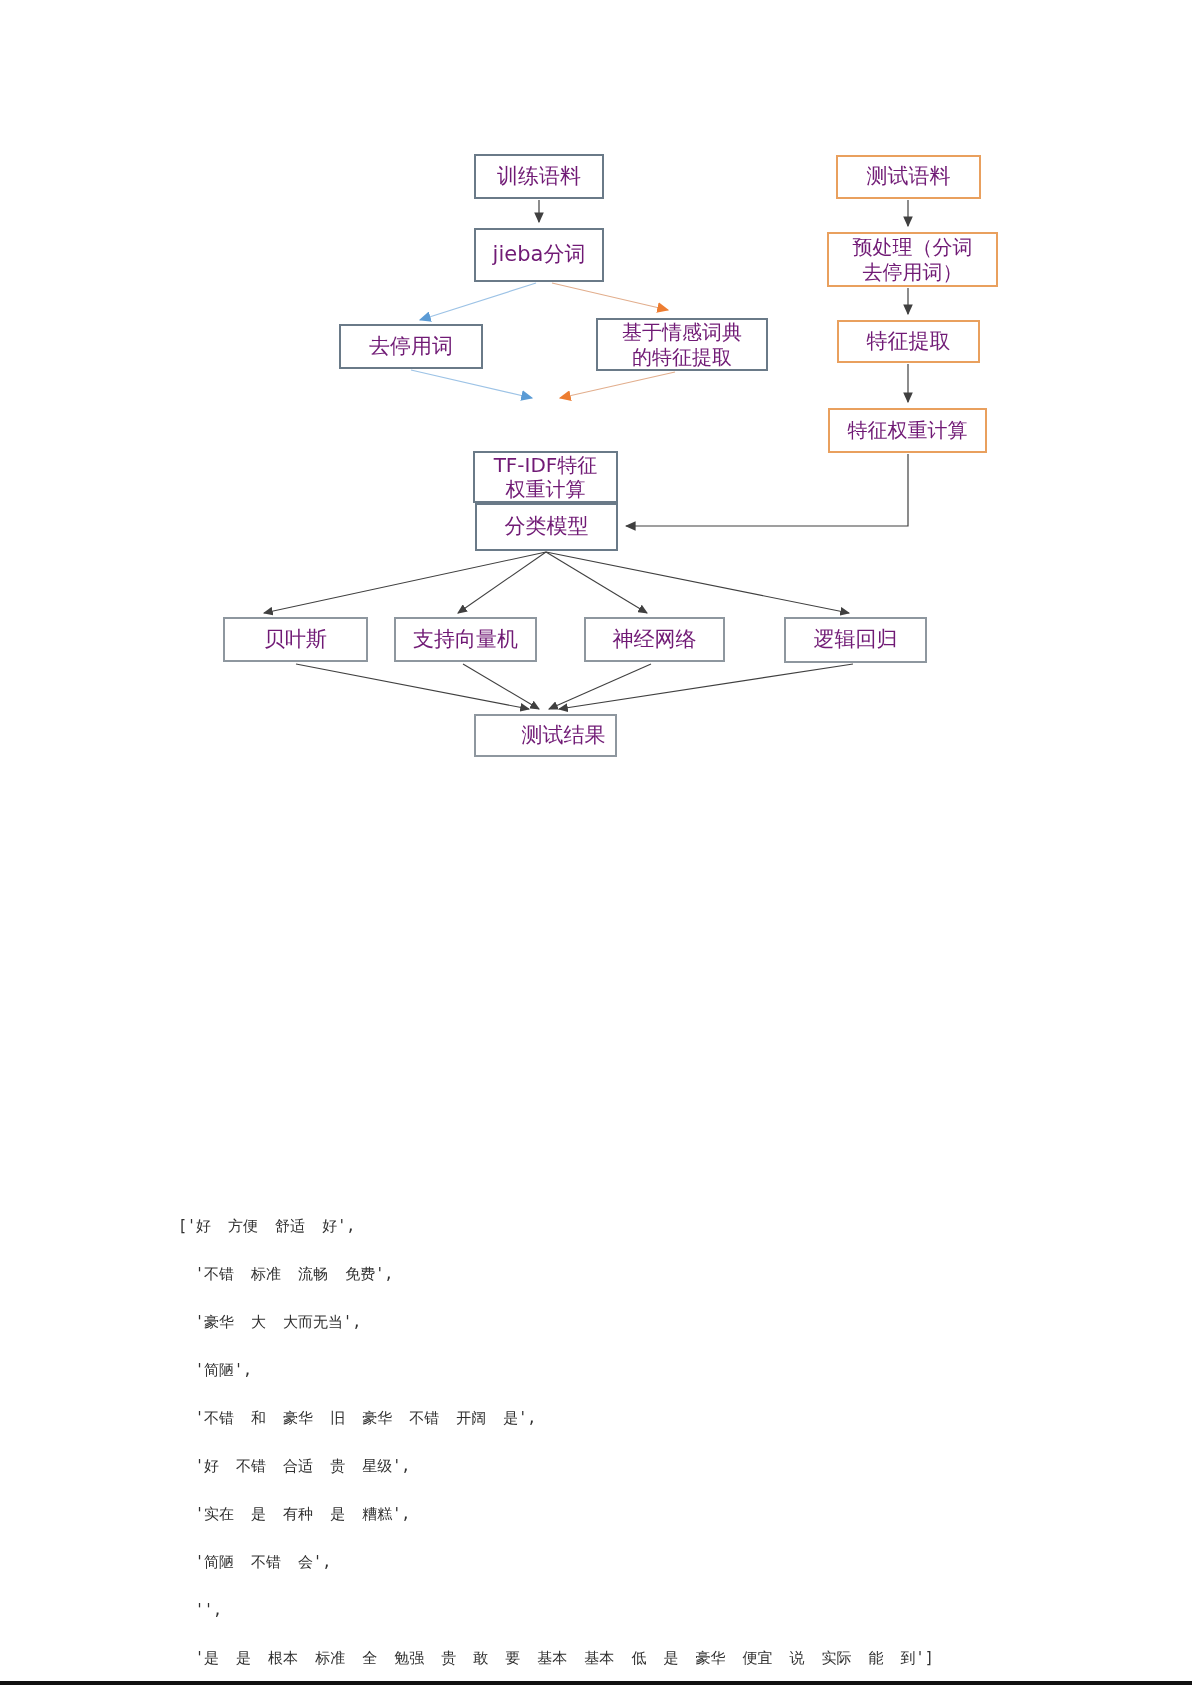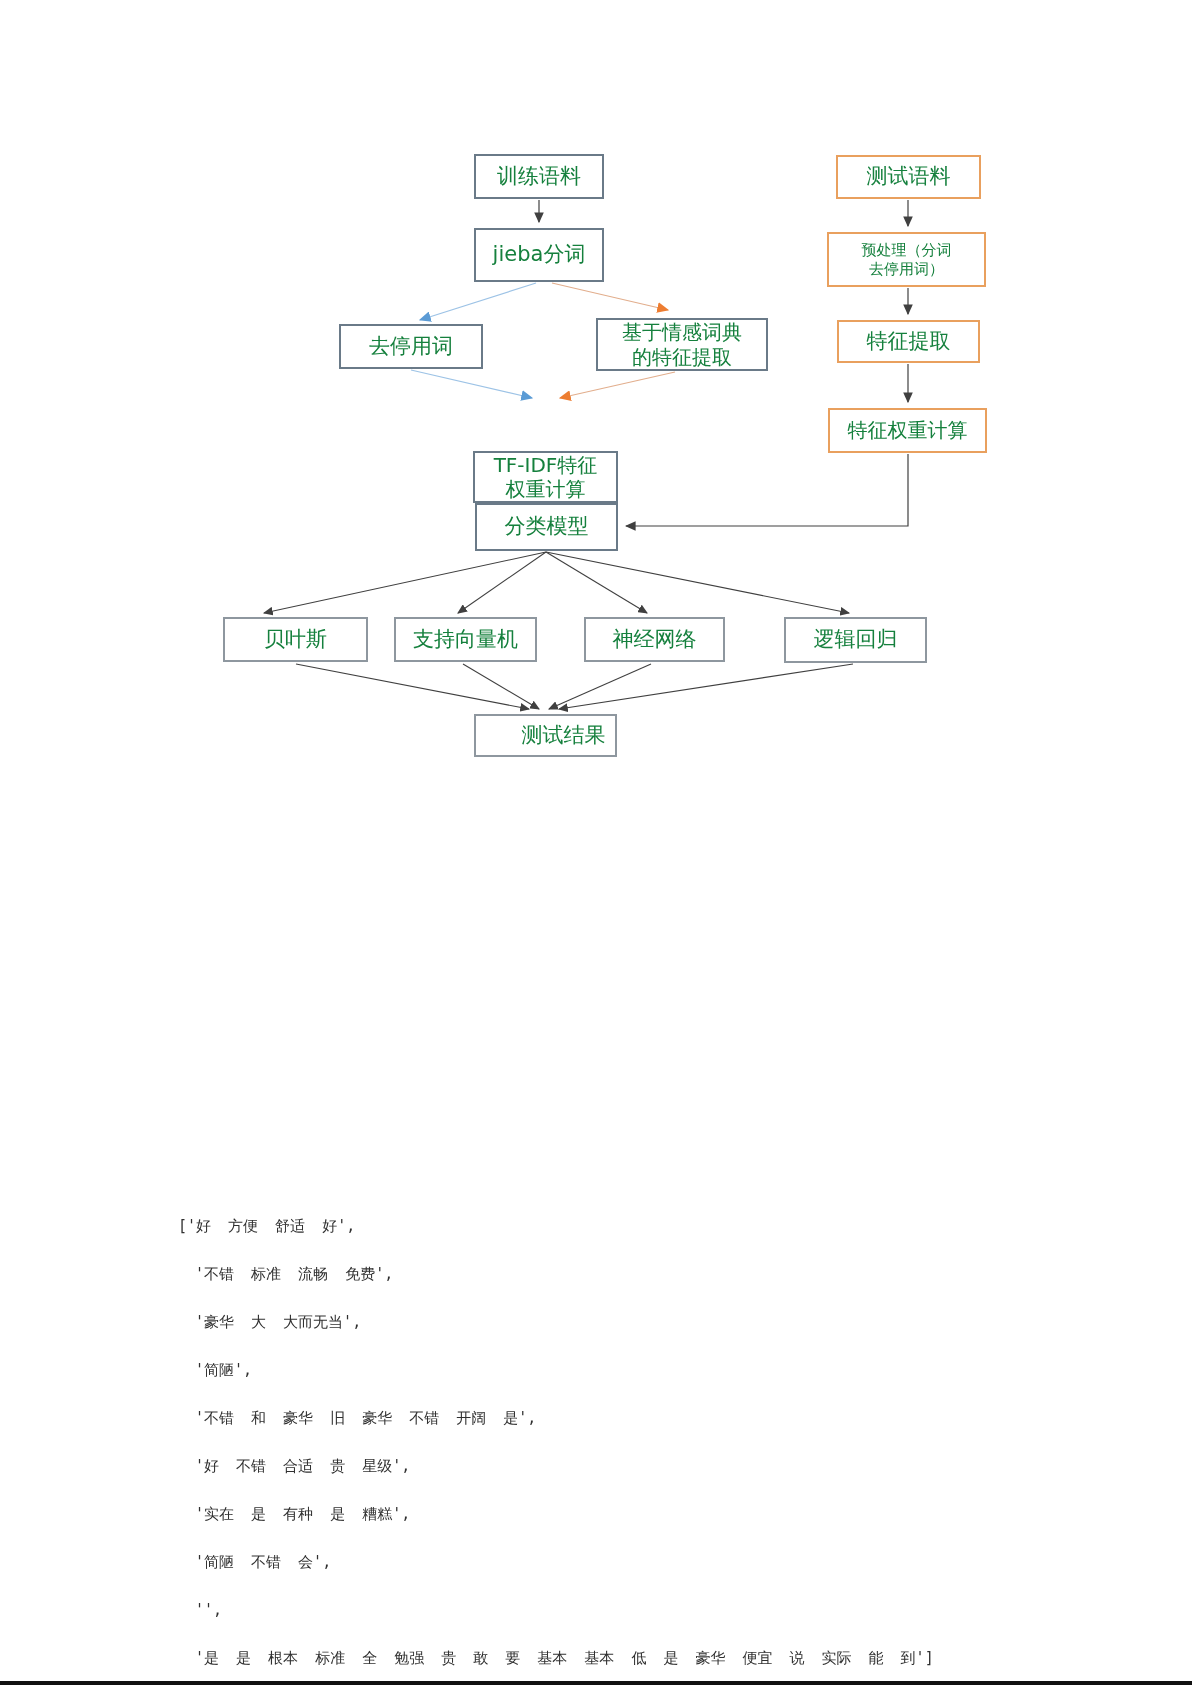--- a/index.html
+++ b/index.html
@@ -12,21 +12,21 @@
   }
   .connectors{position:absolute;left:0;top:0;pointer-events:none;}
   .node{
     position:absolute;
     box-sizing:border-box;
     background:#ffffff;
     display:flex;align-items:center;justify-content:center;
     text-align:center;
     font-size:21px;
     line-height:1.22;
-    color:#15803d;
+    color:#701a75;
     white-space:pre-line;
   }
   .b-slate{border:2px solid #6a7a88;}
   .b-gray{border:2px solid #8e979f;}
   .b-orange{border:2px solid #e9a05e;}
   .console{
     position:absolute;
     left:178px;top:1186px;
     font-family:"DejaVu Sans Mono","Liberation Mono",monospace;
     font-size:15px;
@@ -103,21 +103,21 @@
   <div class="node b-gray" style="left:394px;top:617px;width:143px;height:45px;">支持向量机</div>
 
   <div class="node b-gray" style="left:584px;top:617px;width:141px;height:45px;">神经网络</div>
 
   <div class="node b-gray" style="left:784px;top:617px;width:143px;height:46px;">逻辑回归</div>
 
   <div class="node b-gray" style="left:474px;top:714px;width:143px;height:43px;padding-left:36px;">测试结果</div>
 
   <div class="node b-orange" style="left:836px;top:155px;width:145px;height:44px;">测试语料</div>
 
-  <div class="node b-orange" style="left:827px;top:232px;width:159px;height:55px;font-size:15px;">预处理（分词
+  <div class="node b-orange" style="left:827px;top:232px;width:171px;height:55px;font-size:20px;">预处理（分词
 去停用词）</div>
 
   <div class="node b-orange" style="left:837px;top:320px;width:143px;height:43px;">特征提取</div>
 
   <div class="node b-orange" style="left:828px;top:408px;width:159px;height:45px;font-size:20px;">特征权重计算</div>
 
   <div class="console">
     <div>['好 方便 舒适 好',</div>
     <div> '不错 标准 流畅 免费',</div>
     <div> '豪华 大 大而无当',</div>

